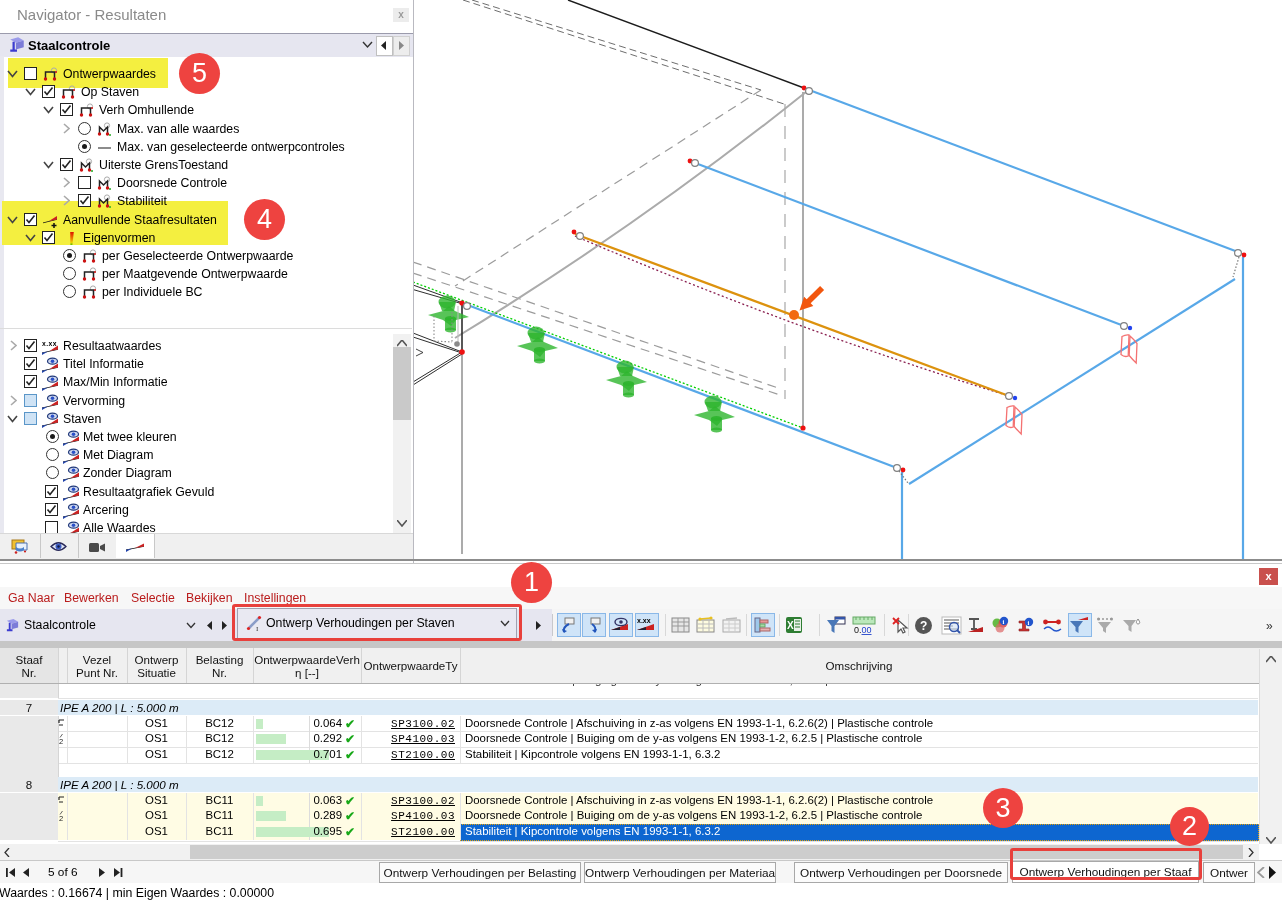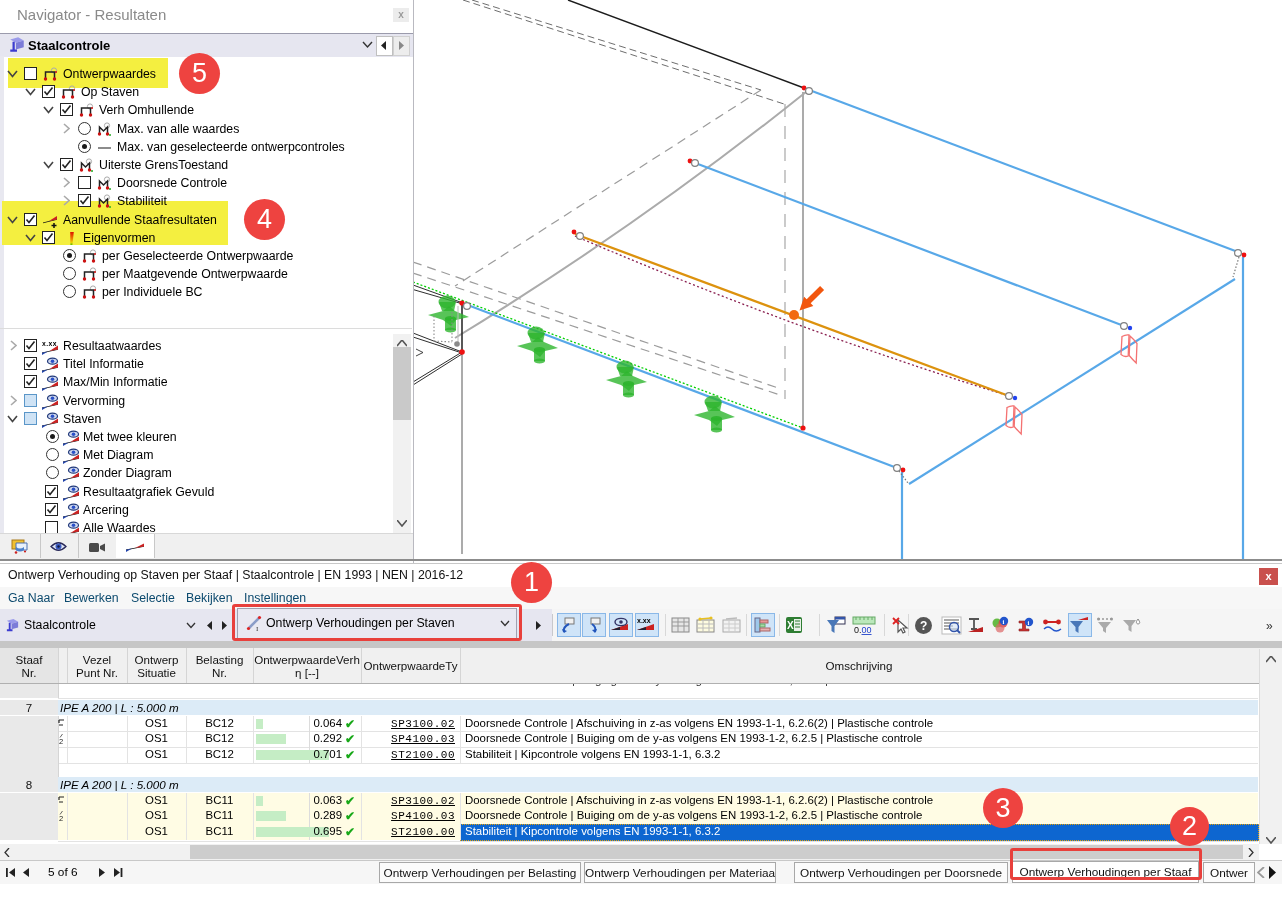--- a/index.html
+++ b/index.html
@@ -29,21 +29,21 @@
 .rcirc{position:absolute;border-radius:50%;background:#ee4340;color:#fff;
   text-align:center;font-size:27px;z-index:50;}
 .rframe{position:absolute;border:3px solid #e8403c;border-radius:3px;z-index:50;}
 
 #panel{left:0;top:563px;width:1282px;height:341px;background:#fff;border-top:1px solid #c8c8c8;}
 #ptitle{left:0;top:0;width:1282px;height:23px;background:#fff;}
 #ptitle span{position:absolute;left:8px;top:4px;font-size:12.3px;color:#111;}
 #pclose{left:1259px;top:4px;width:19px;height:17px;background:#c9504d;color:#fff;
   font-size:11px;font-weight:bold;text-align:center;line-height:16px;}
 #pmenu{left:0;top:23px;width:1282px;height:22px;background:#f7f7f7;}
-#pmenu span{position:absolute;top:4px;font-size:12.3px;color:#0c4a6e;}
+#pmenu span{position:absolute;top:4px;font-size:12.3px;color:#b91c1c;}
 #ptool{left:0;top:45px;width:1282px;height:32px;background:#f5f5f5;border-bottom:1px solid #dcdcdc;}
 #combo2{left:0;top:45px;width:552px;height:32px;background:#e6e6f0;}
 #combo2 .lbl{position:absolute;left:24px;top:9px;font-size:12.3px;color:#000;}
 #combo3{left:237px;top:44px;width:278px;height:29px;background:#e9e9f2;border:1px solid #a0a0b0;}
 #combo3 .lbl{position:absolute;left:28px;top:4px;font-size:12.3px;color:#000;}
 .tbtn{position:absolute;width:24px;height:24px;top:49px;}
 .tbtn.on{background:#cfe4f8;border:1px solid #8ab8e8;width:22px;height:22px;}
 .tsep{position:absolute;top:50px;width:1px;height:22px;background:#d8d8d8;}
 
 #thead{left:0;top:84px;width:1282px;height:36px;background:#f0f0f0;border-bottom:1px solid #b0b0b0;box-sizing:border-box;}
@@ -639,23 +639,20 @@
    <svg class="abs" style="left:126px;top:9px" width="19" height="9" viewBox="0 0 19 9">
      <path d="M0,6.5 L18,3 L18,3.8 L0,7.3 Z" fill="#111"></path>
      <path d="M0,6.8 L6,5.4 L0,9 Z" fill="#2244aa"></path>
      <path d="M9,5 L18,0.5 L18,3.4 Z" fill="#cc2222"></path>
    </svg>
  </div>
  <div class="abs" style="left:0;top:559px;width:1282px;height:2px;background:#8c8c8c;z-index:30"></div>
 </div>
 
 <div id="panel" class="abs">
- <div id="ptitle" class="abs">
-      <span>Ontwerp Verhouding op Staven per Staaf | Staalcontrole | EN 1993 | NEN | 2016-12</span>
-    </div>
  <div id="pclose" class="abs">x</div>
  <div id="pmenu" class="abs">
    <span style="left:8px">Ga Naar</span>
       <span style="left:64px">Bewerken</span>
    <span style="left:131px">Selectie</span>
       <span style="left:186px">Bekijken</span>
    <span style="left:244px">Instellingen</span>
  </div>
  <div id="ptool" class="abs"></div>
  <div class="abs" style="left:0;top:77px;width:1282px;height:7px;background:#c6c6c6"></div>
@@ -1062,20 +1059,23 @@
    <div class="tab" style="left:794px;width:214px">Ontwerp Verhoudingen per Doorsnede</div>
    <div class="tab" style="left:1012px;width:187px;background:#fff;height:22px;top:0">Ontwerp Verhoudingen per Staaf</div>
    <div class="tab" style="left:1203px;width:52px;text-align:left;padding-left:6px">Ontwer</div>
    <svg class="abs" style="left:1257px;top:6px" width="8" height="11">
         <path d="M7,0 L1,5.5 L7,11" stroke="#999" stroke-width="1.8" fill="none"></path>
       </svg>
    <svg class="abs" style="left:1268px;top:5px" width="9" height="13">
         <path d="M1,0 L8,6.5 L1,13 Z" fill="#111"></path>
       </svg>
  </div>
+ <div id="pstatus" class="abs">
+      <span>Waardes : 0.16674 | min Eigen Waardes : 0.00000</span>
+    </div>
 </div>
 
 <div class="rcirc" style="left:179px;top:53px;width:41px;height:41px;line-height:41px">5</div>
 <div class="rcirc" style="left:244px;top:199px;width:41px;height:41px;line-height:41px">4</div>
 <div class="rcirc" style="left:511px;top:562px;width:41px;height:41px;line-height:41px">1</div>
 <div class="rcirc" style="left:983px;top:788px;width:40px;height:40px;line-height:40px">3</div>
 <div class="rcirc" style="left:1170px;top:807px;width:39px;height:39px;line-height:39px">2</div>
 <div class="rframe" style="left:232px;top:604px;width:284px;height:31px"></div>
 <div class="rframe" style="left:1010px;top:848px;width:186px;height:26px"></div>
 

